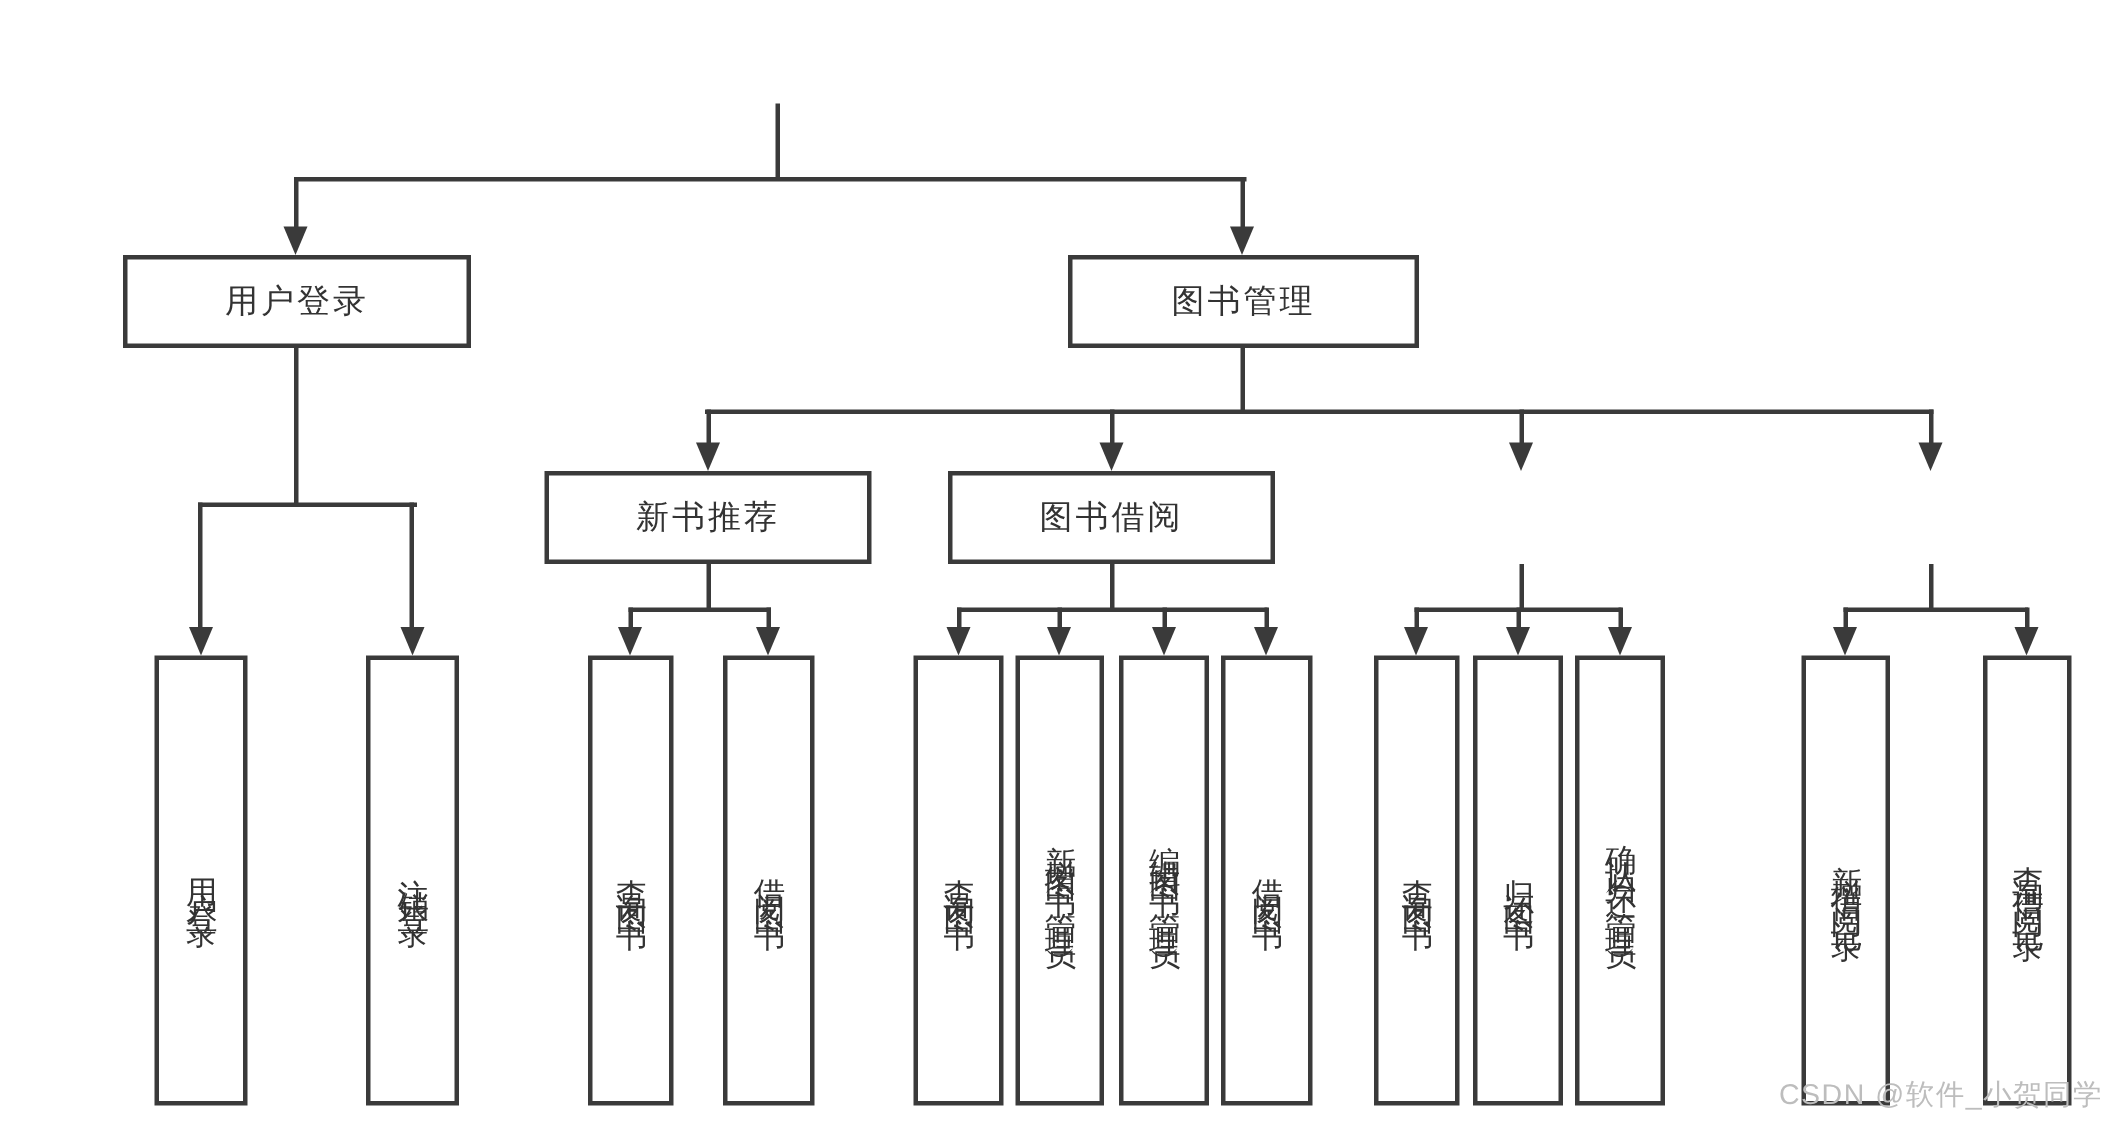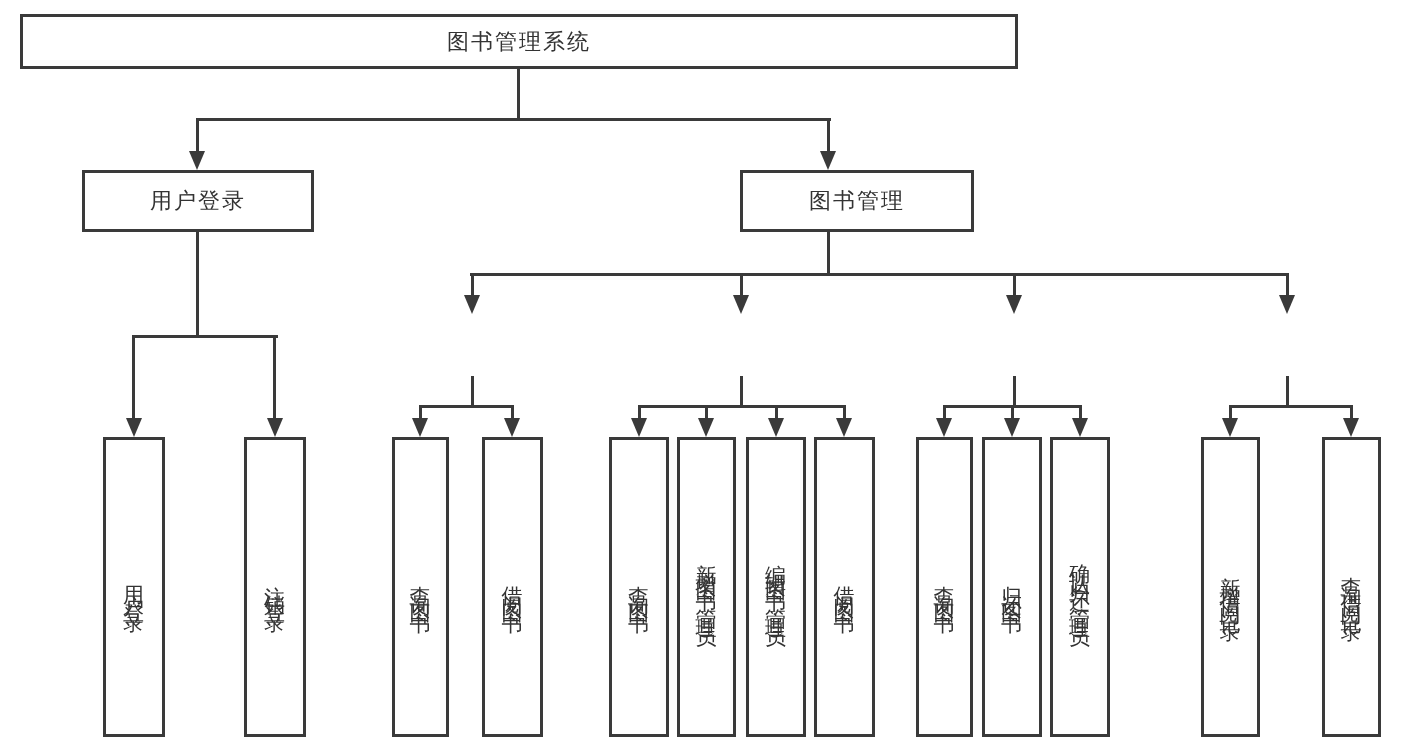--- a/index.html
+++ b/index.html
@@ -35,33 +35,36 @@
   .watermark{
     position:absolute;right:3px;bottom:4px;z-index:5;
     font-size:19px;color:var(--watermark);letter-spacing:1px;white-space:nowrap;
   }
 </style>
 </head>
 <body>
 
 <div class="canvas">
 
-  <div class="node h" style="left:20px;top:14px;width:998px;height:55px">
-    <span>图书管理系统</span>
-  </div>
 
   <div class="node h" style="left:82px;top:170px;width:232px;height:62px">
     <span>用户登录</span>
   </div>
 
-  <div class="node h" style="left:740px;top:170px;width:234px;height:62px">
+  <div class="node h" style="left:712px;top:170px;width:234px;height:62px">
     <span>图书管理</span>
   </div>
 
+  <div class="node h" style="left:363px;top:314px;width:218px;height:62px">
+    <span>新书推荐</span>
+  </div>
 
+  <div class="node h" style="left:632px;top:314px;width:218px;height:62px">
+    <span>图书借阅</span>
+  </div>
 
 
 
   <div class="node v" style="left:103px;top:437px;width:62px;height:300px">
     <span>用户登录</span>
   </div>
   <div class="node v" style="left:244px;top:437px;width:62px;height:300px">
     <span>注销登录</span>
   </div>
 
@@ -156,13 +159,14 @@
   <div class="vline" style="left:1011px;top:405px;height:15px"></div>
   <div class="arrow" style="left:1004px;top:418px"></div>
   <div class="vline" style="left:1079px;top:405px;height:15px"></div>
   <div class="arrow" style="left:1072px;top:418px"></div>
 
   <div class="vline" style="left:1229px;top:405px;height:15px"></div>
   <div class="arrow" style="left:1222px;top:418px"></div>
   <div class="vline" style="left:1350px;top:405px;height:15px"></div>
   <div class="arrow" style="left:1343px;top:418px"></div>
 
+  <div class="watermark">CSDN @软件_小贺同学</div>
 </div>
 
 </body></html>

